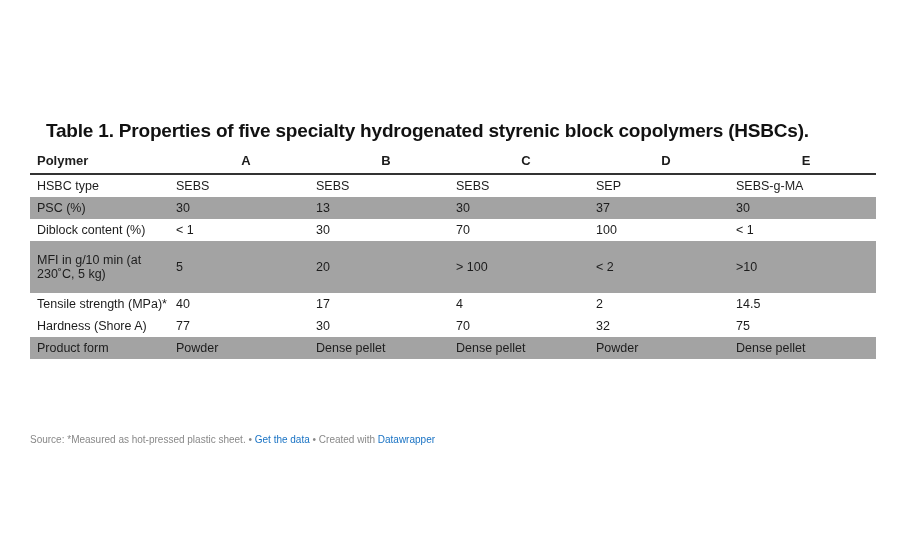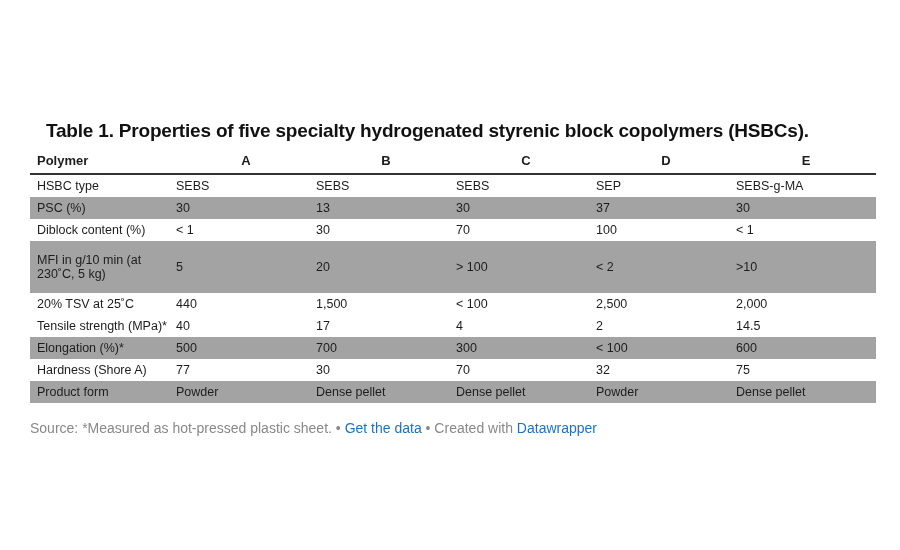--- a/index.html
+++ b/index.html
@@ -10,21 +10,21 @@
     table { position: absolute; left: 30px; top: 147px; width: 846px; border-collapse: collapse;
             font-size: 12.5px; table-layout: fixed; }
     th { font-weight: bold; font-size: 13px; height: 26px; text-align: center; color: #1d1d1d;
          border-bottom: 2px solid #333; padding: 0; }
     th.first, td.first { text-align: left; padding-left: 7px; margin-left: 12px; }
     td { text-align: left; padding: 0; height: 22px; line-height: 14px; }
     tr.shaded td { background: #a3a3a3; }
     tr.tall td { height: 52px; }
     col.c0 { width: 146px; }
     col.cn { width: 140px; }
-    .footer { position: absolute; left: 30px; top: 420px; font-size: 14px; color: #888; white-space: nowrap; }
+    .footer { position: absolute; left: 30px; top: 434px; font-size: 10px; color: #888; white-space: nowrap; }
     .footer a { color: #1a73c4; text-decoration: none; }
   </style>
 </head>
 <body>
 
 <h1 class="title">Table 1. Properties of five specialty hydrogenated styrenic block copolymers (HSBCs).</h1>
 
 <table>
   <colgroup>
     <col class="c0">
@@ -71,42 +71,26 @@
     </tr>
     <tr class="shaded tall">
       <td class="first">MFI in g/10 min (at 230˚C, 5 kg)</td>
       <td>5</td>
       <td>20</td>
       <td>&gt; 100</td>
       <td>&lt; 2</td>
       <td>&gt;10</td>
     </tr>
     <tr>
-      <td class="first">20% TSV at 25˚C</td>
-      <td>440</td>
-      <td>1,500</td>
-      <td>&lt; 100</td>
-      <td>2,500</td>
-      <td>2,000</td>
-    </tr>
-    <tr>
       <td class="first">Tensile strength (MPa)*</td>
       <td>40</td>
       <td>17</td>
       <td>4</td>
       <td>2</td>
       <td>14.5</td>
-    </tr>
-    <tr class="shaded">
-      <td class="first">Elongation (%)*</td>
-      <td>500</td>
-      <td>700</td>
-      <td>300</td>
-      <td>&lt; 100</td>
-      <td>600</td>
     </tr>
     <tr>
       <td class="first">Hardness (Shore A)</td>
       <td>77</td>
       <td>30</td>
       <td>70</td>
       <td>32</td>
       <td>75</td>
     </tr>
     <tr class="shaded">

